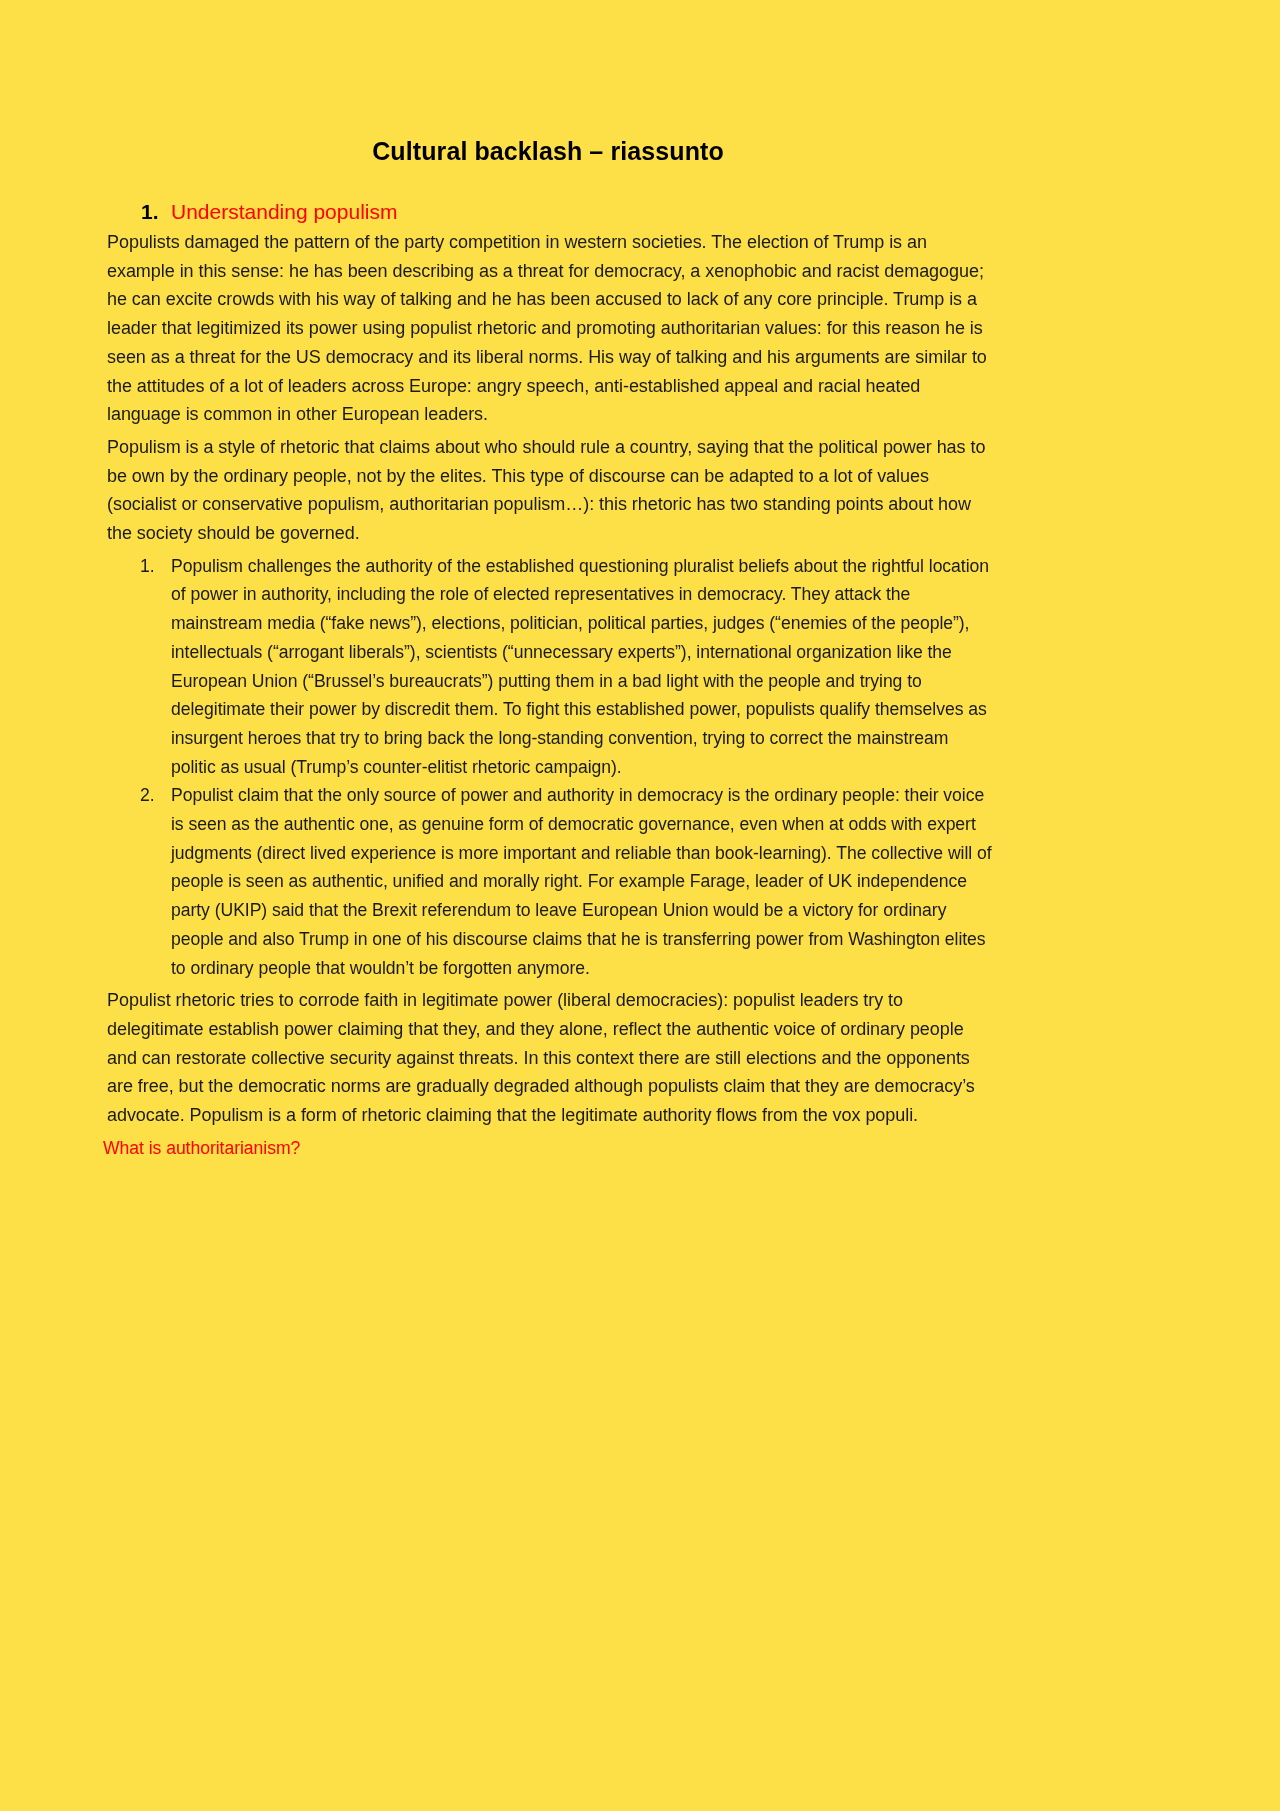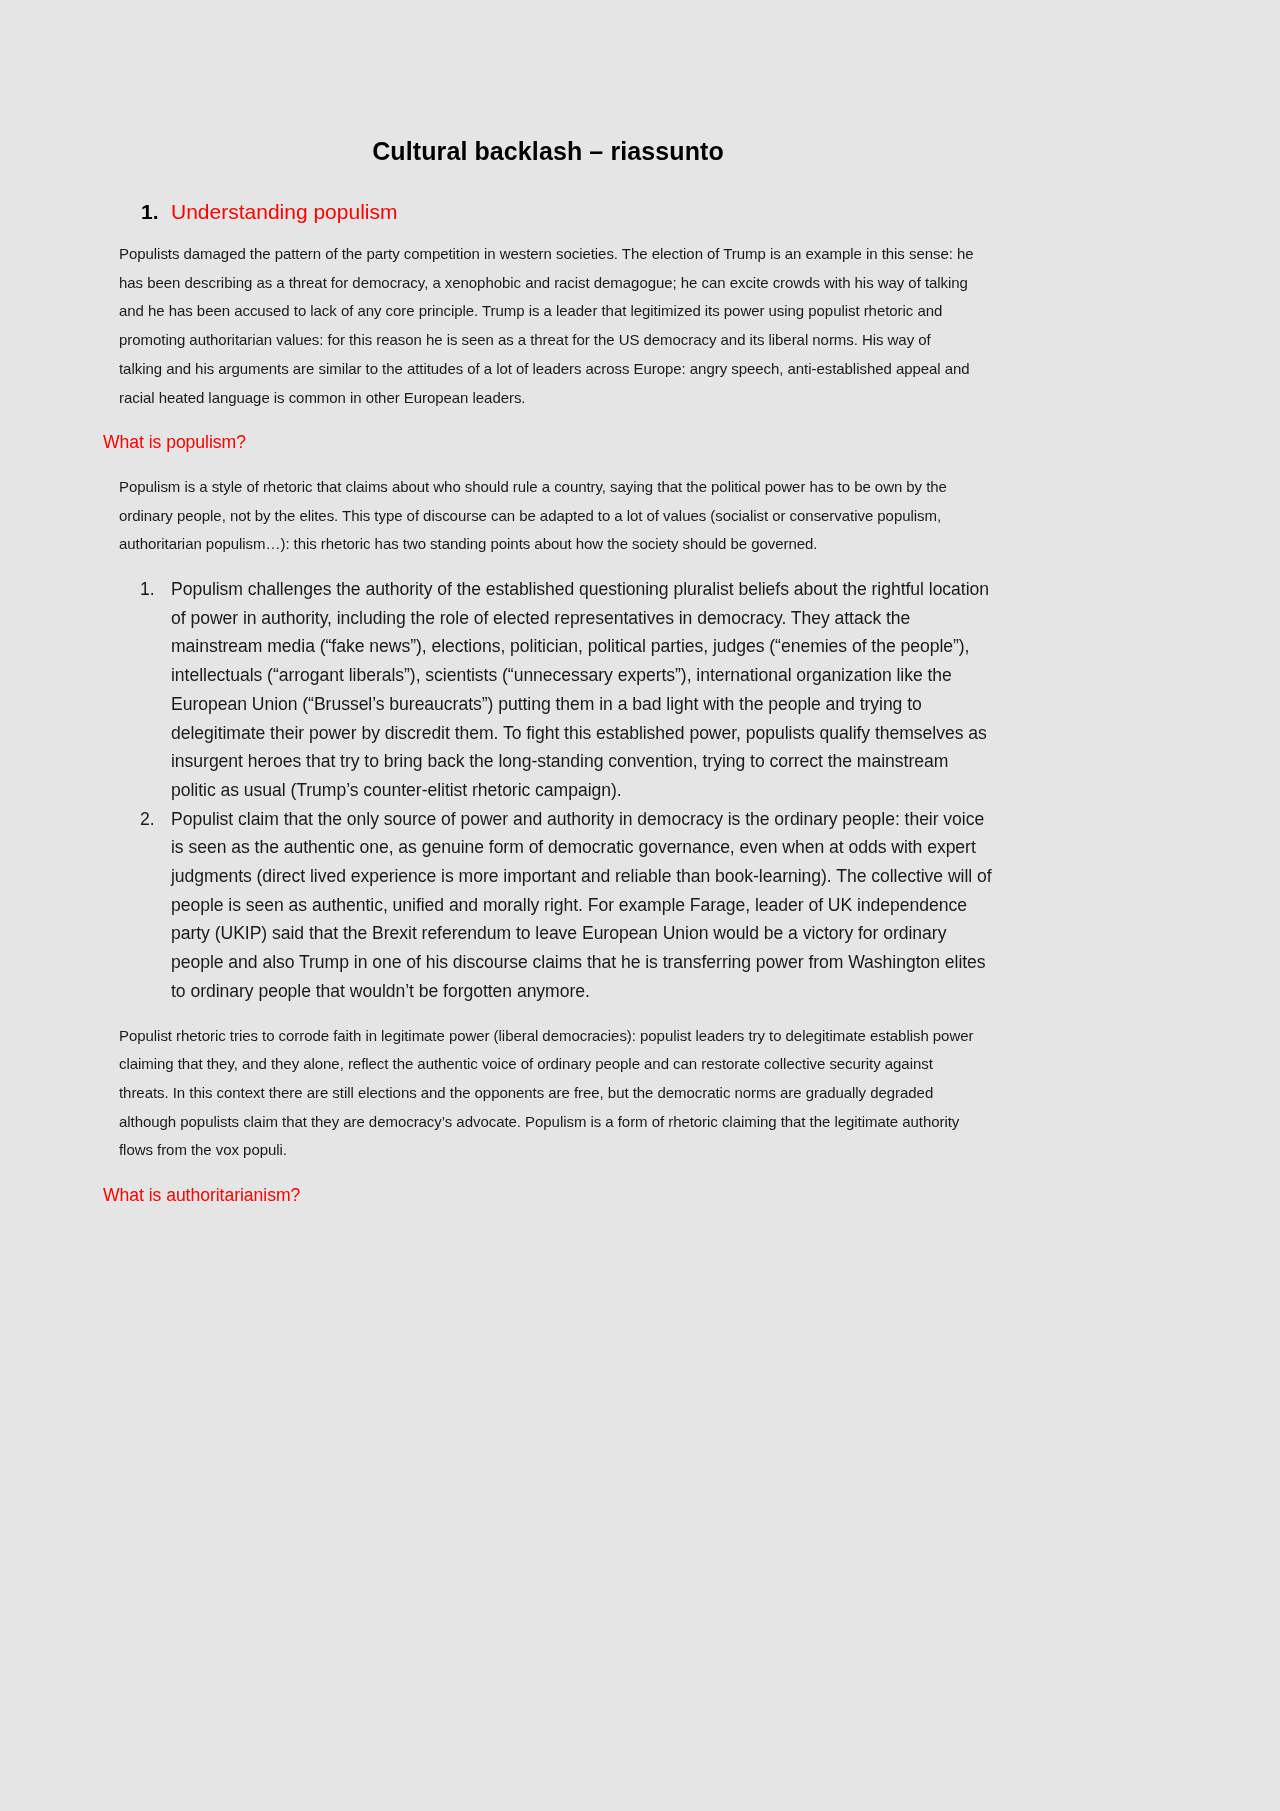--- a/index.html
+++ b/index.html
@@ -8,21 +8,21 @@
     background: #ffffff;
   }
   body {
     font-family: "Liberation Sans", sans-serif;
     color: #000000;
   }
   .page {
     width: 1280px;
     height: 1811px;
     margin: 0 auto;
-    background: #e5e5e5;
+    background: #fde047;
     position: relative;
     box-sizing: border-box;
     padding: 0;
     overflow: hidden;
   }
   .content {
     position: absolute;
     left: 103px;
     top: 0;
     width: 890px;
@@ -49,23 +49,23 @@
     color: #000000;
     width: 30px;
     flex: none;
   }
   .section-title {
     font-size: 21px;
     font-weight: normal;
     color: #ff0000;
   }
   p.body {
-    font-size: 15px;
+    font-size: 18px;
     line-height: 28.7px;
-    margin: 16px;
+    margin: 4px;
     padding: 0;
     text-align: left;
     color: #1a1a1a;
     letter-spacing: -0.05px;
   }
   .gap-lg { margin-top: 24px; }
   .gap-md { margin-top: 21px; }
   .subheading {
     font-size: 17.6px;
     line-height: 28.7px;
@@ -106,21 +106,20 @@
     <h1 class="doc-title">Cultural backlash – riassunto</h1>
 
     <div class="section-heading">
       <span class="section-number">1.</span>
       <span class="section-title">Understanding populism</span>
     </div>
 
     <p class="body gap-lg">Populists damaged the pattern of the party competition in western societies. The election of Trump is an example in this sense: he has been describing as a threat for democracy, a xenophobic and racist demagogue; he can excite crowds with his way of talking and he has been accused to lack of any core principle. Trump is a leader that legitimized its power using populist rhetoric and promoting authoritarian values: for this reason he is seen as a threat for the US democracy and its liberal norms. His way of talking and his arguments are similar to the attitudes of a lot of leaders across Europe: angry speech, anti-established appeal and racial heated language is common in other European leaders.</p>
 
 
-    <p class="subheading gap-md">What is populism?</p>
 
     <p class="body gap-md">Populism is a style of rhetoric that claims about who should rule a country, saying that the political power has to be own by the ordinary people, not by the elites. This type of discourse can be adapted to a lot of values (socialist or conservative populism, authoritarian populism…): this rhetoric has two standing points about how the society should be governed.</p>
 
     <ol class="num-list list-block">
       <li>
         <span class="marker">1.</span>
         <span>Populism challenges the authority of the established questioning pluralist beliefs about the rightful location of power in authority, including the role of elected representatives in democracy. They attack the mainstream media (“fake news”), elections, politician, political parties, judges (“enemies of the people”), intellectuals (“arrogant liberals”), scientists (“unnecessary experts”), international organization like the European Union (“Brussel’s bureaucrats”) putting them in a bad light with the people and trying to delegitimate their power by discredit them. To fight this established power, populists qualify themselves as insurgent heroes that try to bring back the long-standing convention, trying to correct the mainstream politic as usual (Trump’s counter-elitist rhetoric campaign).</span>
       </li>
       <li>
         <span class="marker">2.</span>

